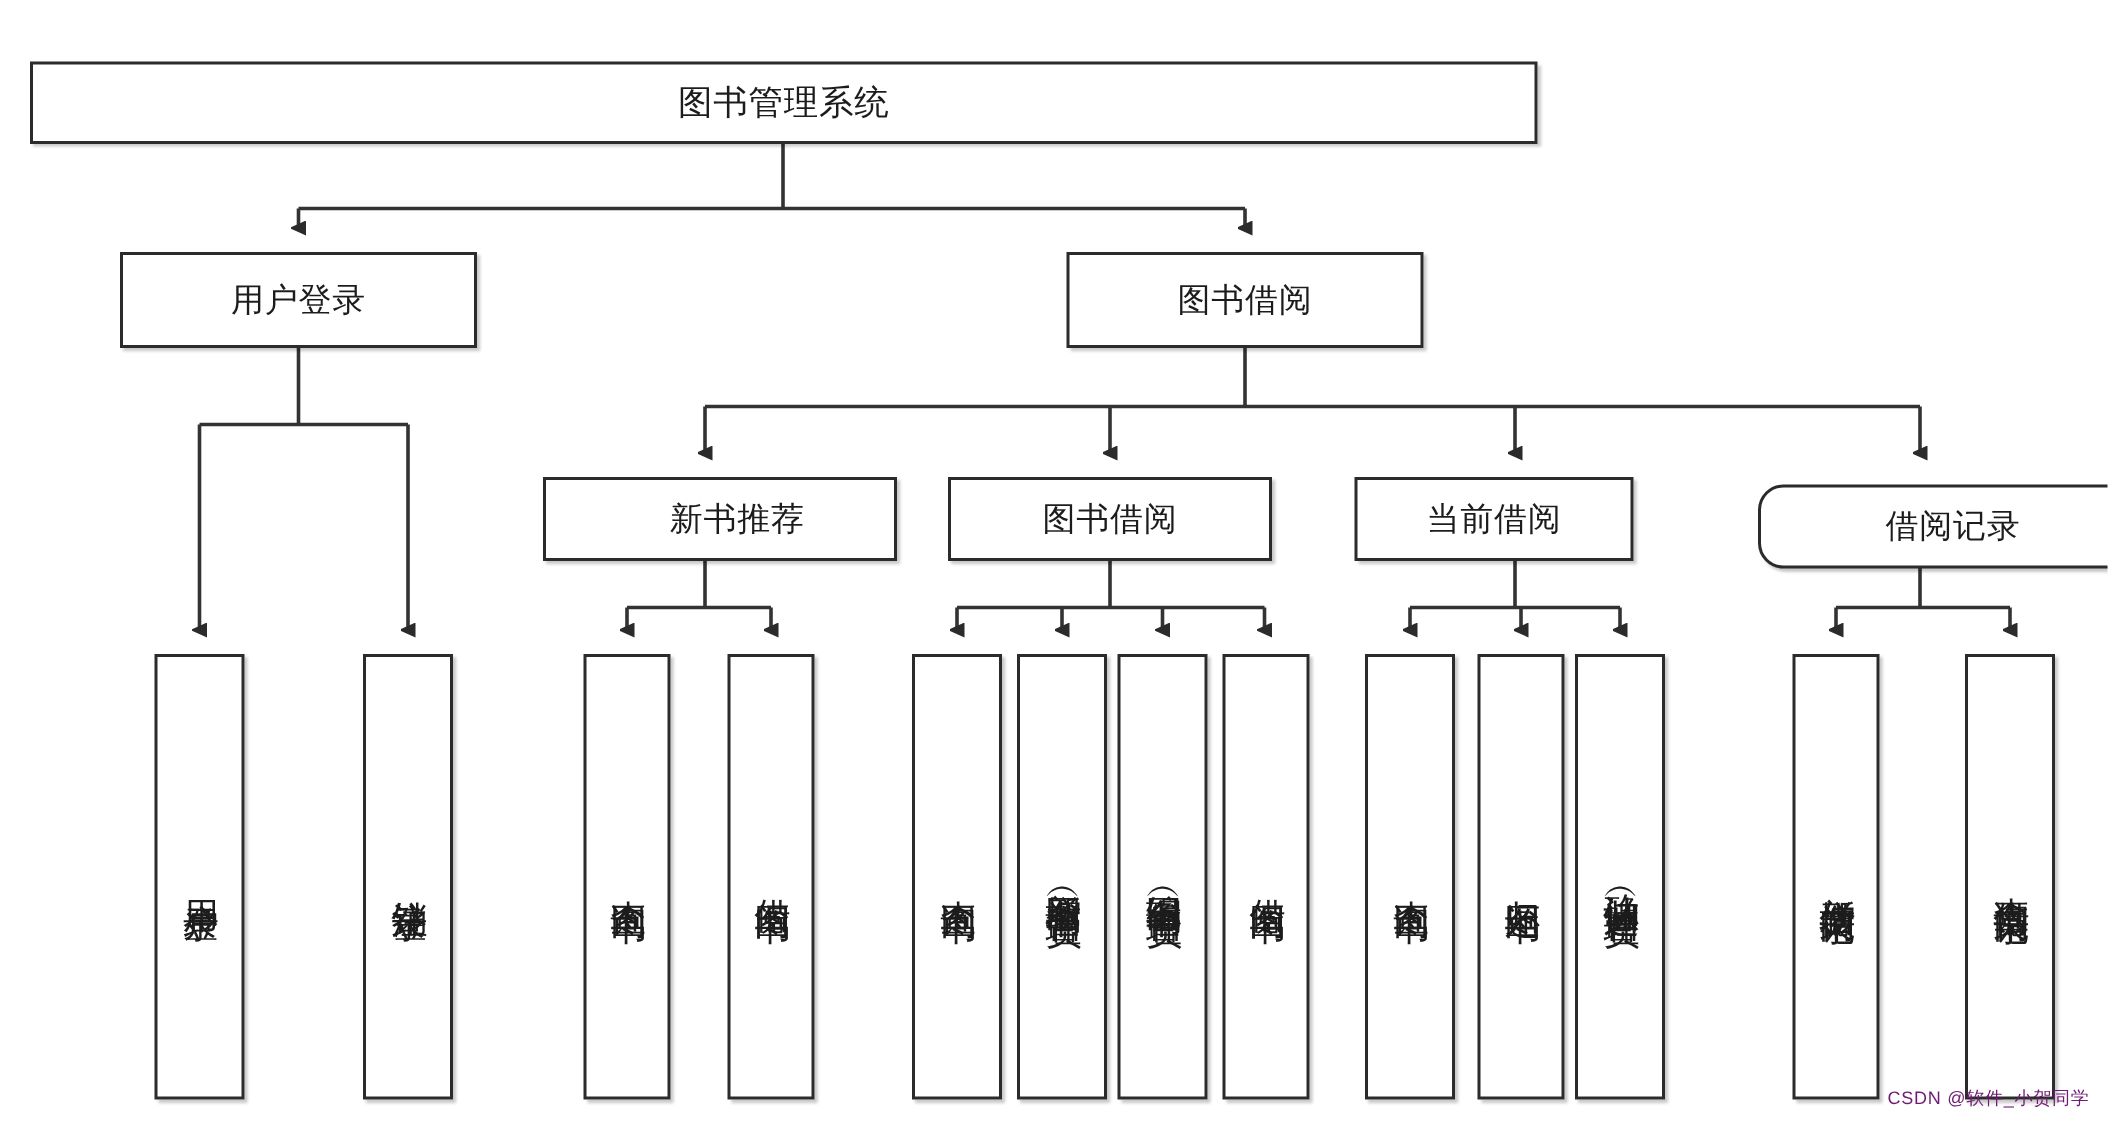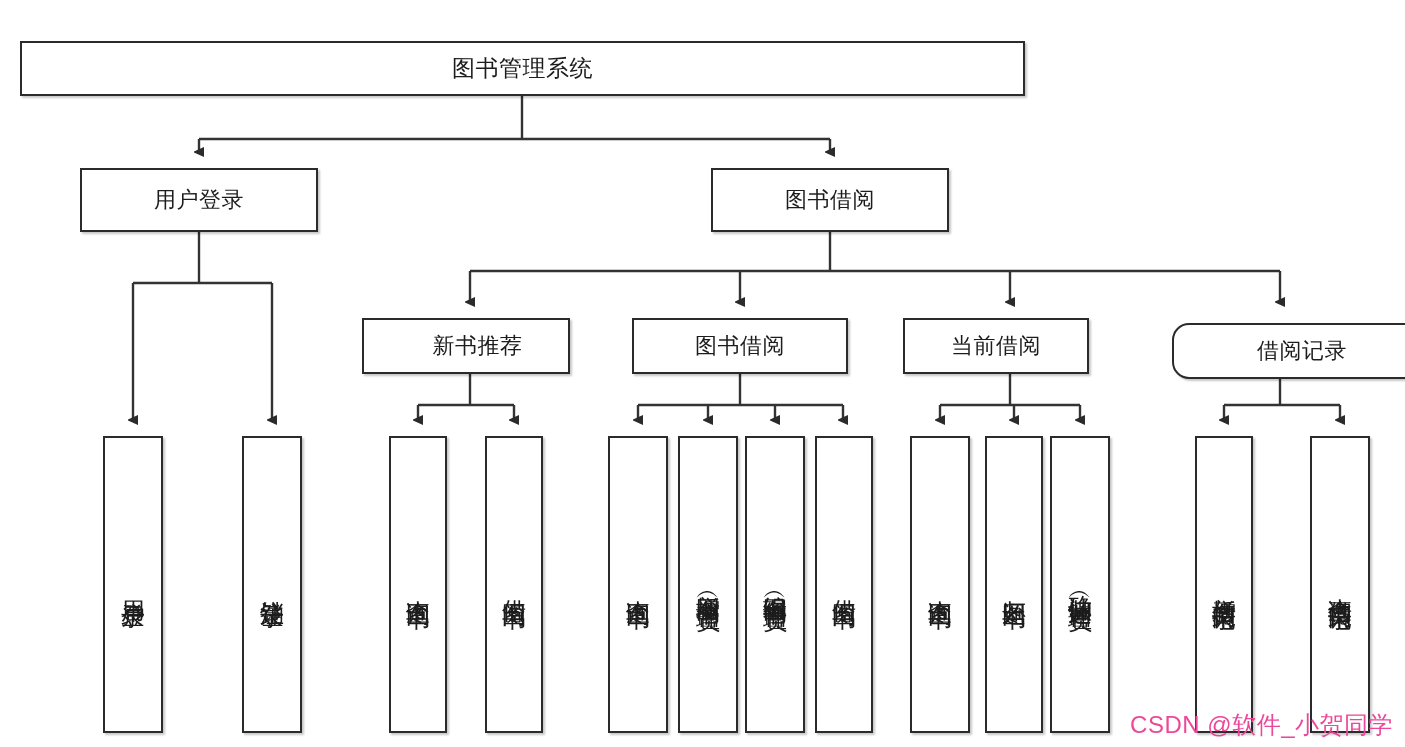--- a/index.html
+++ b/index.html
@@ -52,22 +52,22 @@
     letter-spacing: 2px;
     line-height: 1;
   }
   .root-label {
     font-size: 23px;
   }
   .watermark {
     position: absolute;
     right: 12px;
     bottom: 6px;
-    color: #ec4899;
-    font-size: 24px;
+    color: #701a75;
+    font-size: 12px;
     letter-spacing: 0.5px;
     white-space: nowrap;
   }
 </style>
 </head>
 <body>
 
 <div id="diagram-root">
 
   <svg class="diagram-canvas" viewBox="0 0 1405 747">
@@ -124,21 +124,21 @@
     <span class="node-label root-label">图书管理系统</span>
   </div>
 
   <div class="node-box" style="left:80px; top:168px; width:238px; height:64px;">
     <span class="node-label">用户登录</span>
   </div>
   <div class="node-box" style="left:711px; top:168px; width:238px; height:64px;">
     <span class="node-label">图书借阅</span>
   </div>
 
-  <div class="node-box" style="left:362px; top:318px; width:208px; height:56px;padding-left:23px;">
+  <div class="node-box" style="left:362px; top:318px; width:236px; height:56px;padding-left:23px;">
     <span class="node-label">新书推荐</span>
   </div>
   <div class="node-box" style="left:632px; top:318px; width:216px; height:56px;">
     <span class="node-label">图书借阅</span>
   </div>
   <div class="node-box" style="left:903px; top:318px; width:186px; height:56px;">
     <span class="node-label">当前借阅</span>
   </div>
   <div class="node-box" style="left:1172px; top:323px; width:260px; height:56px;border-radius:17px;">
     <span class="node-label">借阅记录</span>

